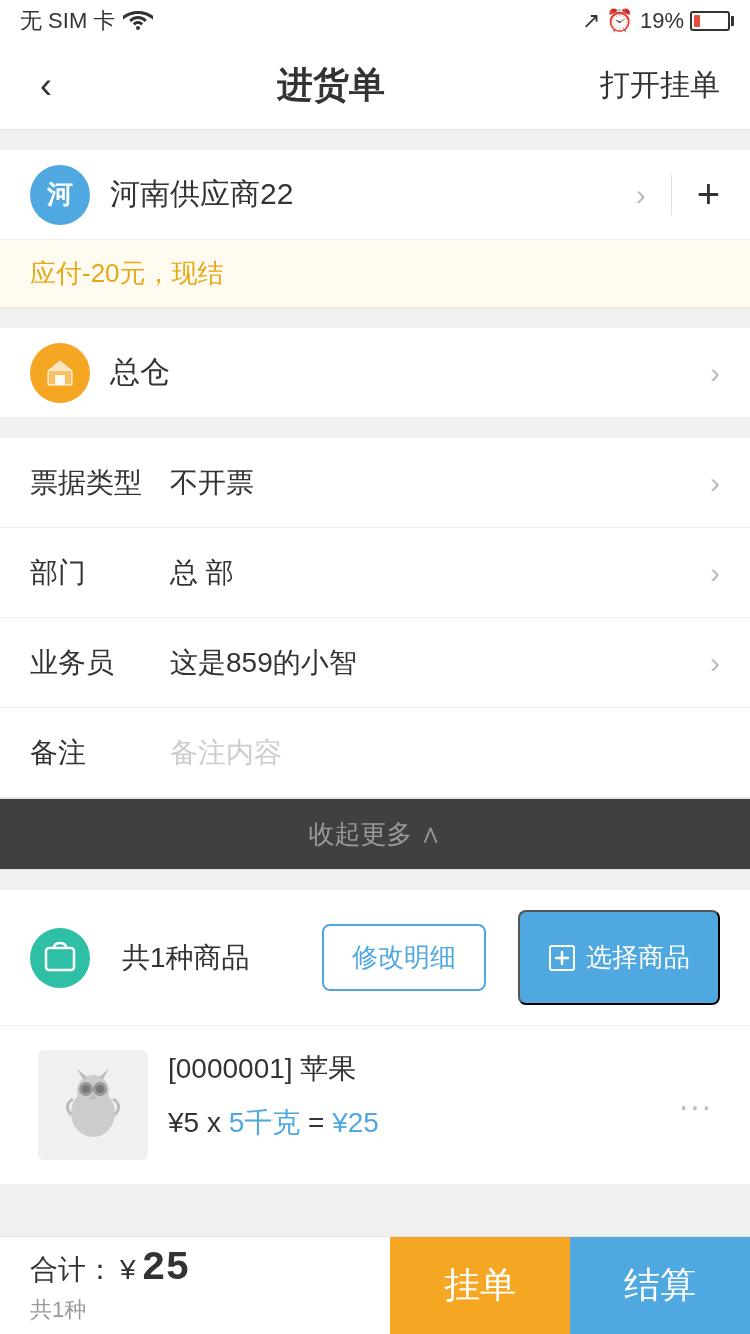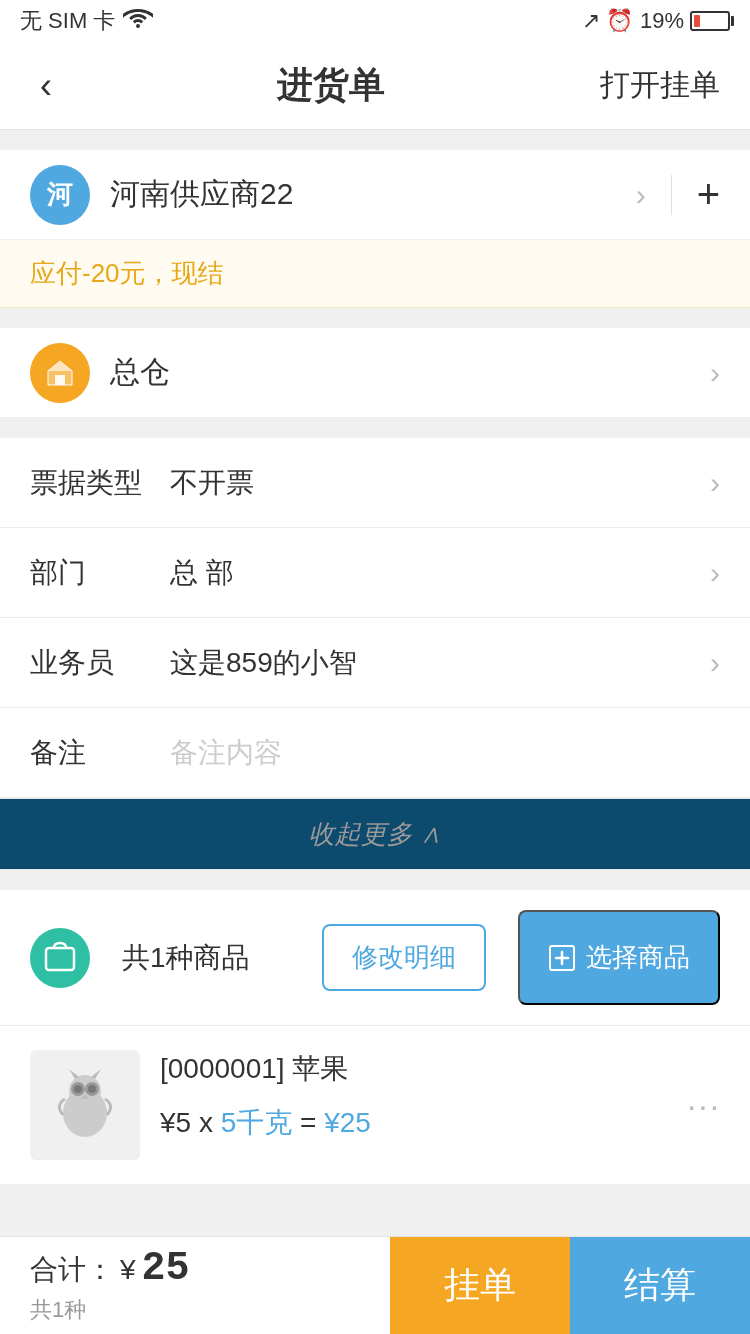--- a/index.html
+++ b/index.html
@@ -18,21 +18,21 @@
       width: 100%;
       height: 42px;
       background: #fff;
       display: flex;
       align-items: center;
       justify-content: space-between;
       padding: 0 20px;
       font-size: 22px;
       color: #333;
     }
-    .status-left { display: flex; align-items: flex-start; gap: 8px; }
+    .status-left { display: flex; align-items: flex-end; gap: 8px; }
     .status-center { font-size: 28px; font-weight: 500; }
     .status-right { display: flex; align-items: center; gap: 6px; font-size: 22px; }
     .battery-icon {
       width: 40px; height: 20px; border: 2px solid #333; border-radius: 3px;
       position: relative; display: inline-flex; align-items: center; padding: 2px;
     }
     .battery-icon::after {
       content: ''; position: absolute; right: -6px; top: 50%; transform: translateY(-50%);
       width: 3px; height: 10px; background: #333; border-radius: 0 1px 1px 0;
     }
@@ -117,31 +117,30 @@
       border-bottom: 1px solid #eee;
     }
     .form-key {
       width: 140px; font-size: 28px; color: #333; flex-shrink: 0;
     }
     .form-value { flex: 1; font-size: 28px; color: #333; }
     .form-placeholder { flex: 1; font-size: 28px; color: #ccc; }
 
     
     .collapse-row {
-      background: #0c4a6e;
+      background: #404040;
       height: 72px;
       display: flex;
       align-items: center;
       justify-content: center;
       border-top: 1px solid #e5e5e5;
       border-bottom: 1px solid #e5e5e5;
       color: #999;
       font-size: 26px;
       cursor: pointer;
-      font-style: italic;
     }
 
     
     .products-header {
       background: #fff;
       display: flex;
       align-items: center;
       padding: 20px 30px;
       gap: 32px;
       border-bottom: 1px solid #eee;
@@ -159,21 +158,21 @@
       background: #4fa8e0; color: #fff;
       padding: 28px 28px; border-radius: 8px; font-size: 26px;
       cursor: pointer; display: flex; align-items: center; gap: 10px;
     }
 
     
     .product-card {
       background: #fff;
       display: flex;
       align-items: flex-start;
-      padding: 24px 30px;
+      padding: 24px 38px;
       gap: 20px;
       border-bottom: 1px solid #eee;
     }
     .product-thumb {
       width: 110px; height: 110px; background: #f0f0f0;
       border-radius: 6px; flex-shrink: 0;
       display: flex; align-items: center; justify-content: center;
       overflow: hidden;
     }
     .product-info { flex: 1; }

